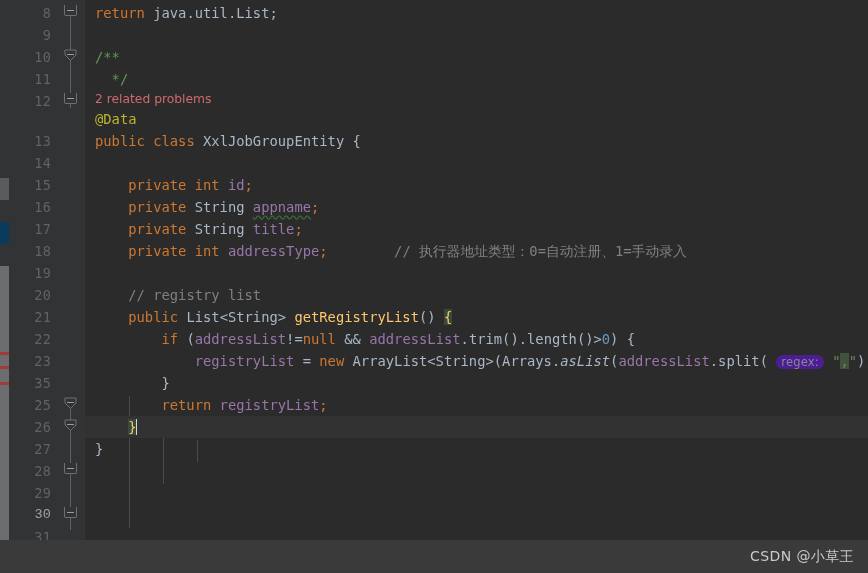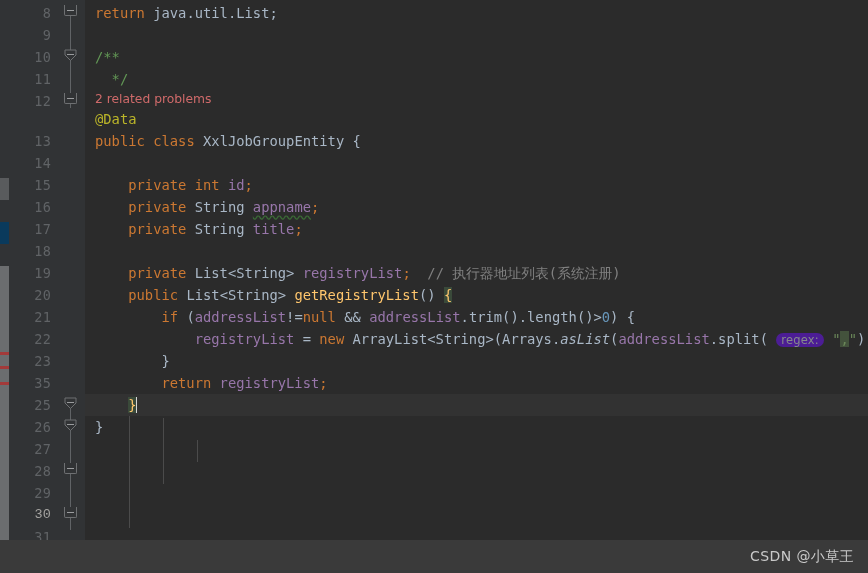--- a/index.html
+++ b/index.html
@@ -307,27 +307,28 @@
       <div class="code-line"><span class="kw">public</span> <span class="kw">class</span> <span class="cls">XxlJobGroupEntity</span> <span class="op">{</span></div>
 
       <div class="code-line"></div>
 
       <div class="code-line">    <span class="kw">private</span> <span class="kw">int</span> <span class="field">id</span><span class="semi">;</span></div>
 
       <div class="code-line">    <span class="kw">private</span> <span class="type">String</span> <span class="fieldu">appname</span><span class="semi">;</span></div>
 
       <div class="code-line">    <span class="kw">private</span> <span class="type">String</span> <span class="field">title</span><span class="semi">;</span></div>
 
+      <div class="code-line">    <span class="kw">private</span> <span class="kw">int</span> <span class="field">addressType</span><span class="semi">;</span>        <span class="cmt">// 执行器地址类型：0=自动注册、1=手动录入</span></div>
 
 
 
       <div class="code-line"></div>
 
-
-      <div class="code-line">    <span class="kw">private</span> <span class="type">List</span><span class="generic">&lt;String&gt;</span> <span class="field">registryList</span><span class="semi">;</span>  <span class="cmt">// 执行器地址列表(系统注册)</span></div>
+      <div class="code-line">    <span class="cmt">// registry list</span></div>
+
 
       <div class="code-line">    <span class="kw">public</span> <span class="type">List</span><span class="generic">&lt;String&gt;</span> <span class="method">getRegistryList</span><span class="op">()</span> <span class="brace-hl">{</span></div>
 
       <div class="code-line">        <span class="kw">if</span> <span class="op">(</span><span class="field">addressList</span><span class="op">!=</span><span class="kw">null</span> <span class="op">&amp;&amp;</span> <span class="field">addressList</span><span class="op">.</span><span class="ident">trim</span><span class="op">().</span><span class="ident">length</span><span class="op">()&gt;</span><span class="num">0</span><span class="op">)</span> <span class="op">{</span></div>
 
       <div class="code-line">            <span class="field">registryList</span> <span class="op">=</span> <span class="kw">new</span> <span class="type">ArrayList</span><span class="generic">&lt;String&gt;</span><span class="op">(</span><span class="type">Arrays</span><span class="op">.</span><span class="statmeth">asList</span><span class="op">(</span><span class="field">addressList</span><span class="op">.</span><span class="ident">split</span><span class="op">(</span> <span class="inlay">regex:</span> <span class="str">"<span class="sel-char">,</span>"</span><span class="op">)))</span></div>
 
       <div class="code-line">        <span class="op">}</span></div>
 
       <div class="code-line">        <span class="kw">return</span> <span class="field">registryList</span><span class="semi">;</span></div>

